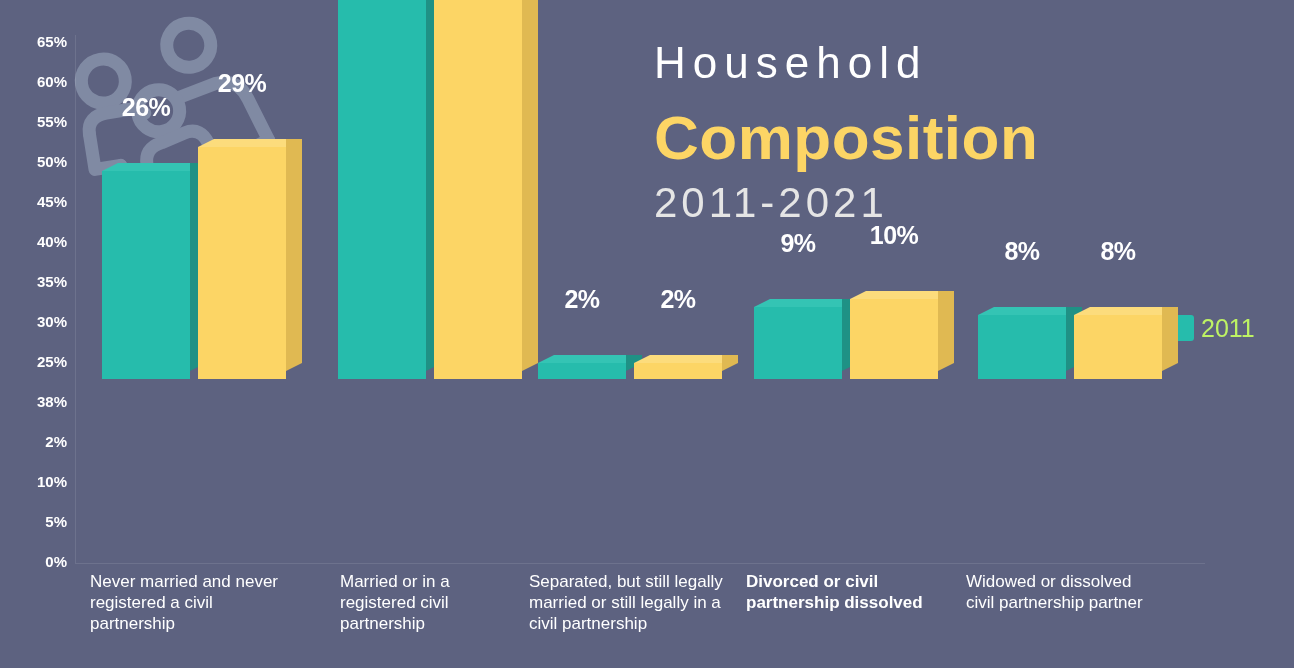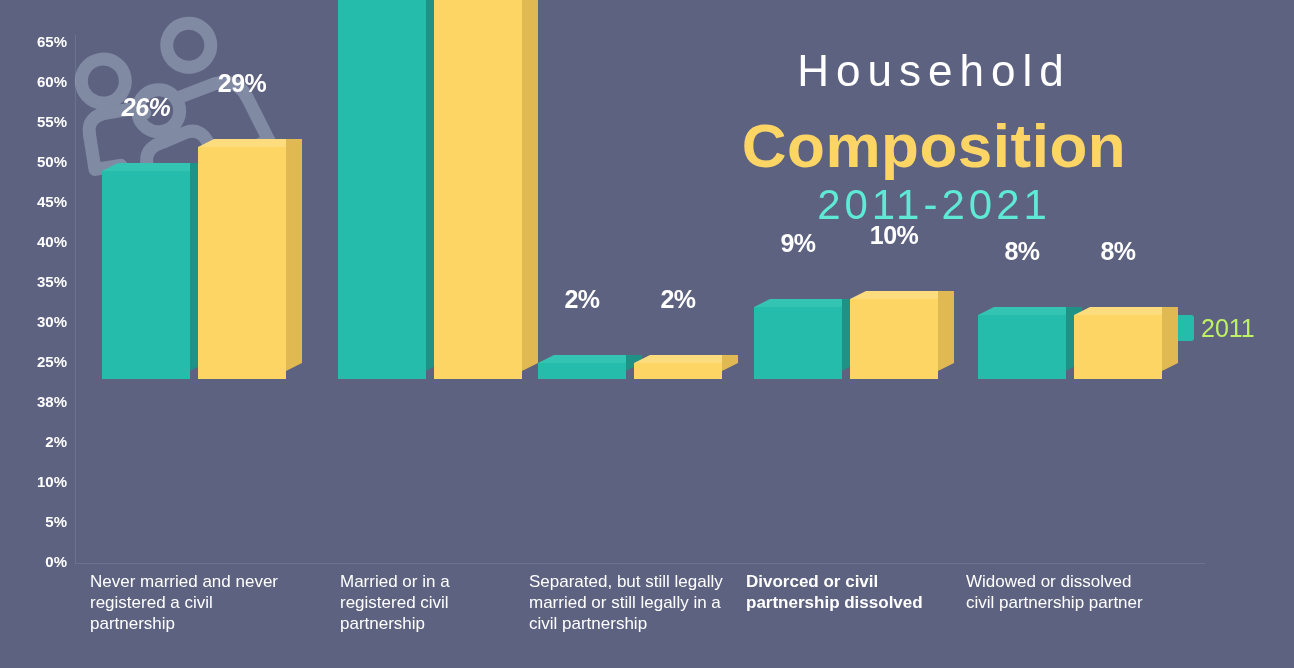--- a/index.html
+++ b/index.html
@@ -25,48 +25,47 @@
     width: 215px;
     height: 220px;
     opacity: 1;
     pointer-events: none;
   }
 
   
   .title-block {
     position: absolute;
     left: 654px;
-    top: 46px;
+    top: 38px;
     width: 560px;
-    text-align: center;
   }
   .title-line1 {
     color: #ffffff;
     font-size: 44px;
     font-weight: 400;
     letter-spacing: 7px;
     line-height: 50px;
     white-space: nowrap;
   }
   .title-line2 {
     color: #fcd565;
     font-size: 62px;
     font-weight: 700;
     letter-spacing: 0.5px;
     line-height: 66px;
     margin-top: 17px;
     white-space: nowrap;
   }
   .title-line3 {
-    color: #5eead4;
+    color: #e5e5e5;
     font-size: 42px;
     font-weight: 400;
     letter-spacing: 4px;
     line-height: 48px;
-    margin-top: 2px;
+    margin-top: 8px;
     white-space: nowrap;
   }
 
   
   .legend {
     position: absolute;
     left: 1168px;
     top: 313px;
     width: 120px;
   }
@@ -252,21 +251,21 @@
       <div class="y-tick" style="top:481px">10%</div>
       <div class="y-tick" style="top:521px">5%</div>
       <div class="y-tick" style="top:561px">0%</div>
     </div>
 
     <div class="bar3d teal" style="left:85px; width:88px; height:208px; bottom:105px;">
       <div class="top"></div>
       <div class="side"></div>
       <div class="front"></div>
     </div>
-    <div class="bar-value" style="left:129px; top:93px;font-style:italic;">26%</div>
+    <div class="bar-value" style="left:129px; top:93px;">26%</div>
 
     <div class="bar3d yellow" style="left:181px; width:88px; height:232px; bottom:105px;">
       <div class="top"></div>
       <div class="side"></div>
       <div class="front"></div>
     </div>
     <div class="bar-value" style="left:225px; top:69px;">29%</div>
 
     <div class="bar3d teal" style="left:321px; width:88px; height:432px; bottom:105px;">
       <div class="top"></div>

